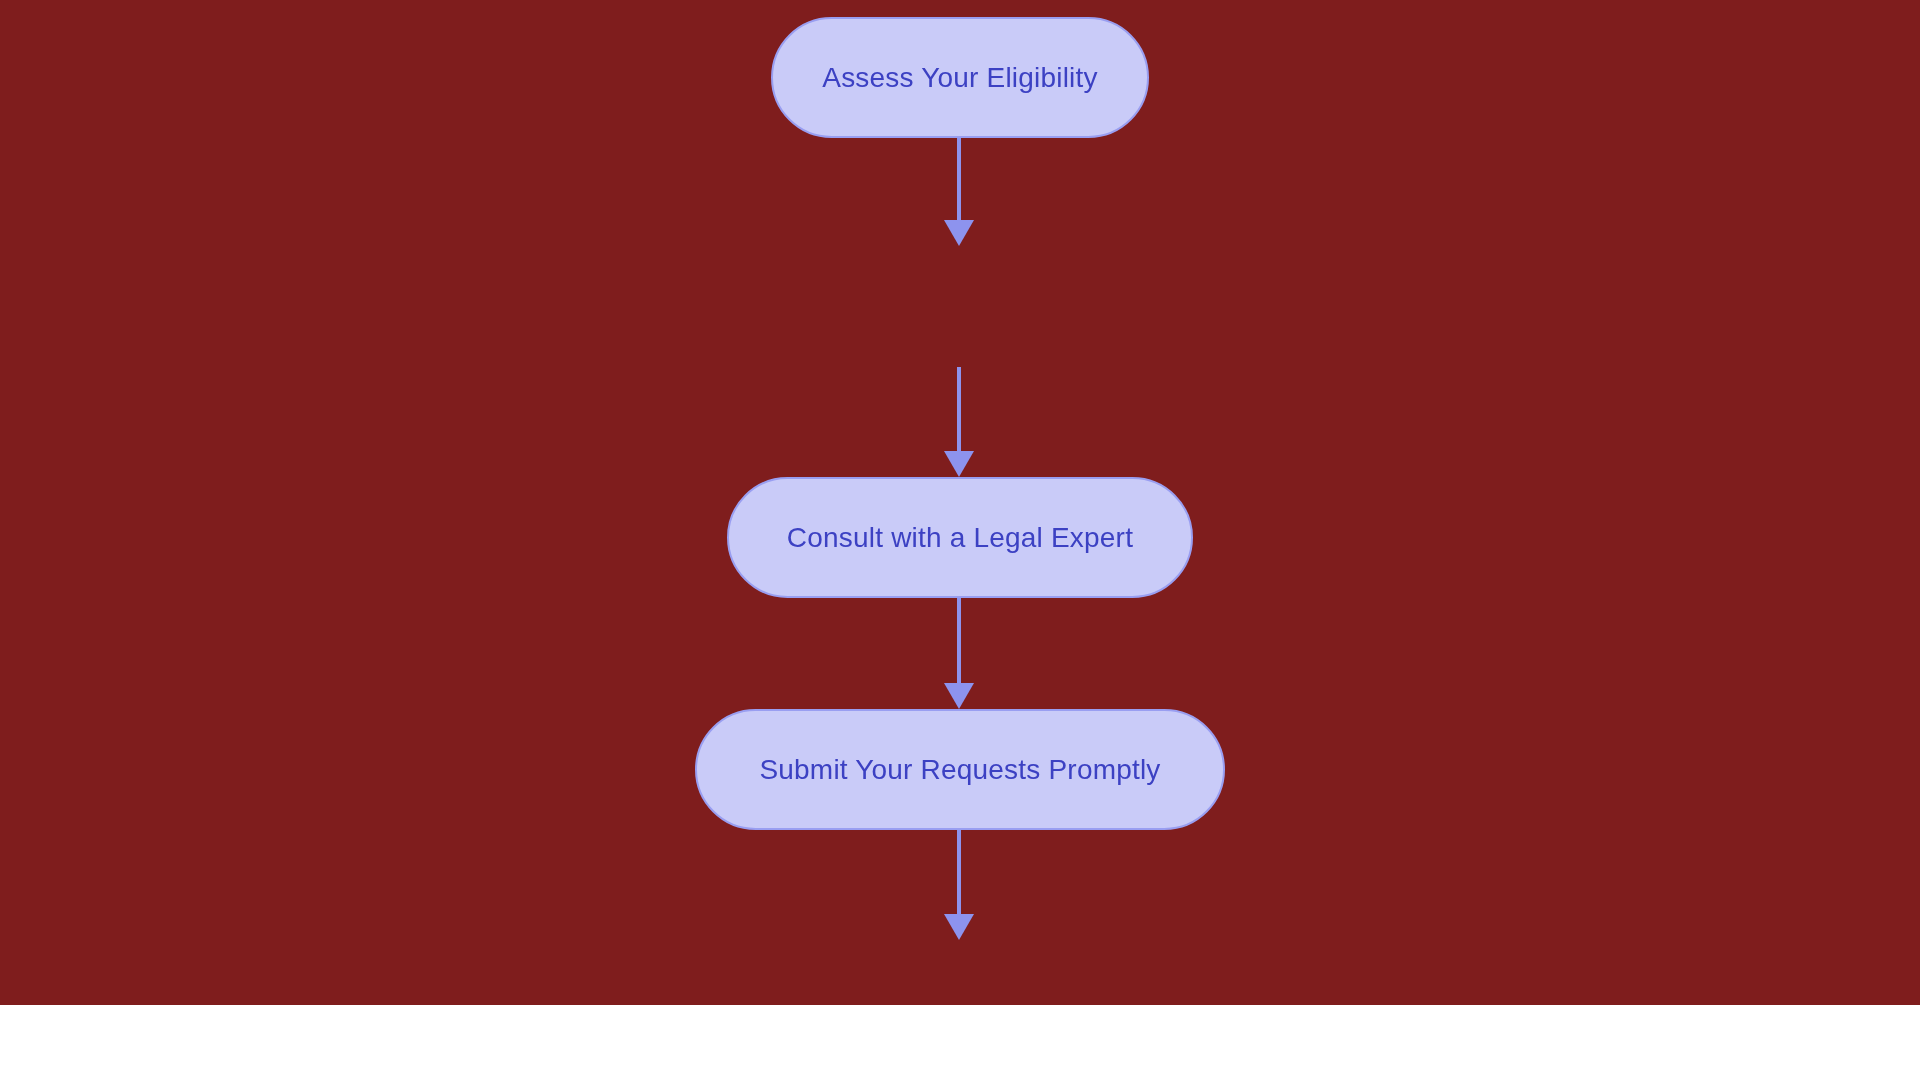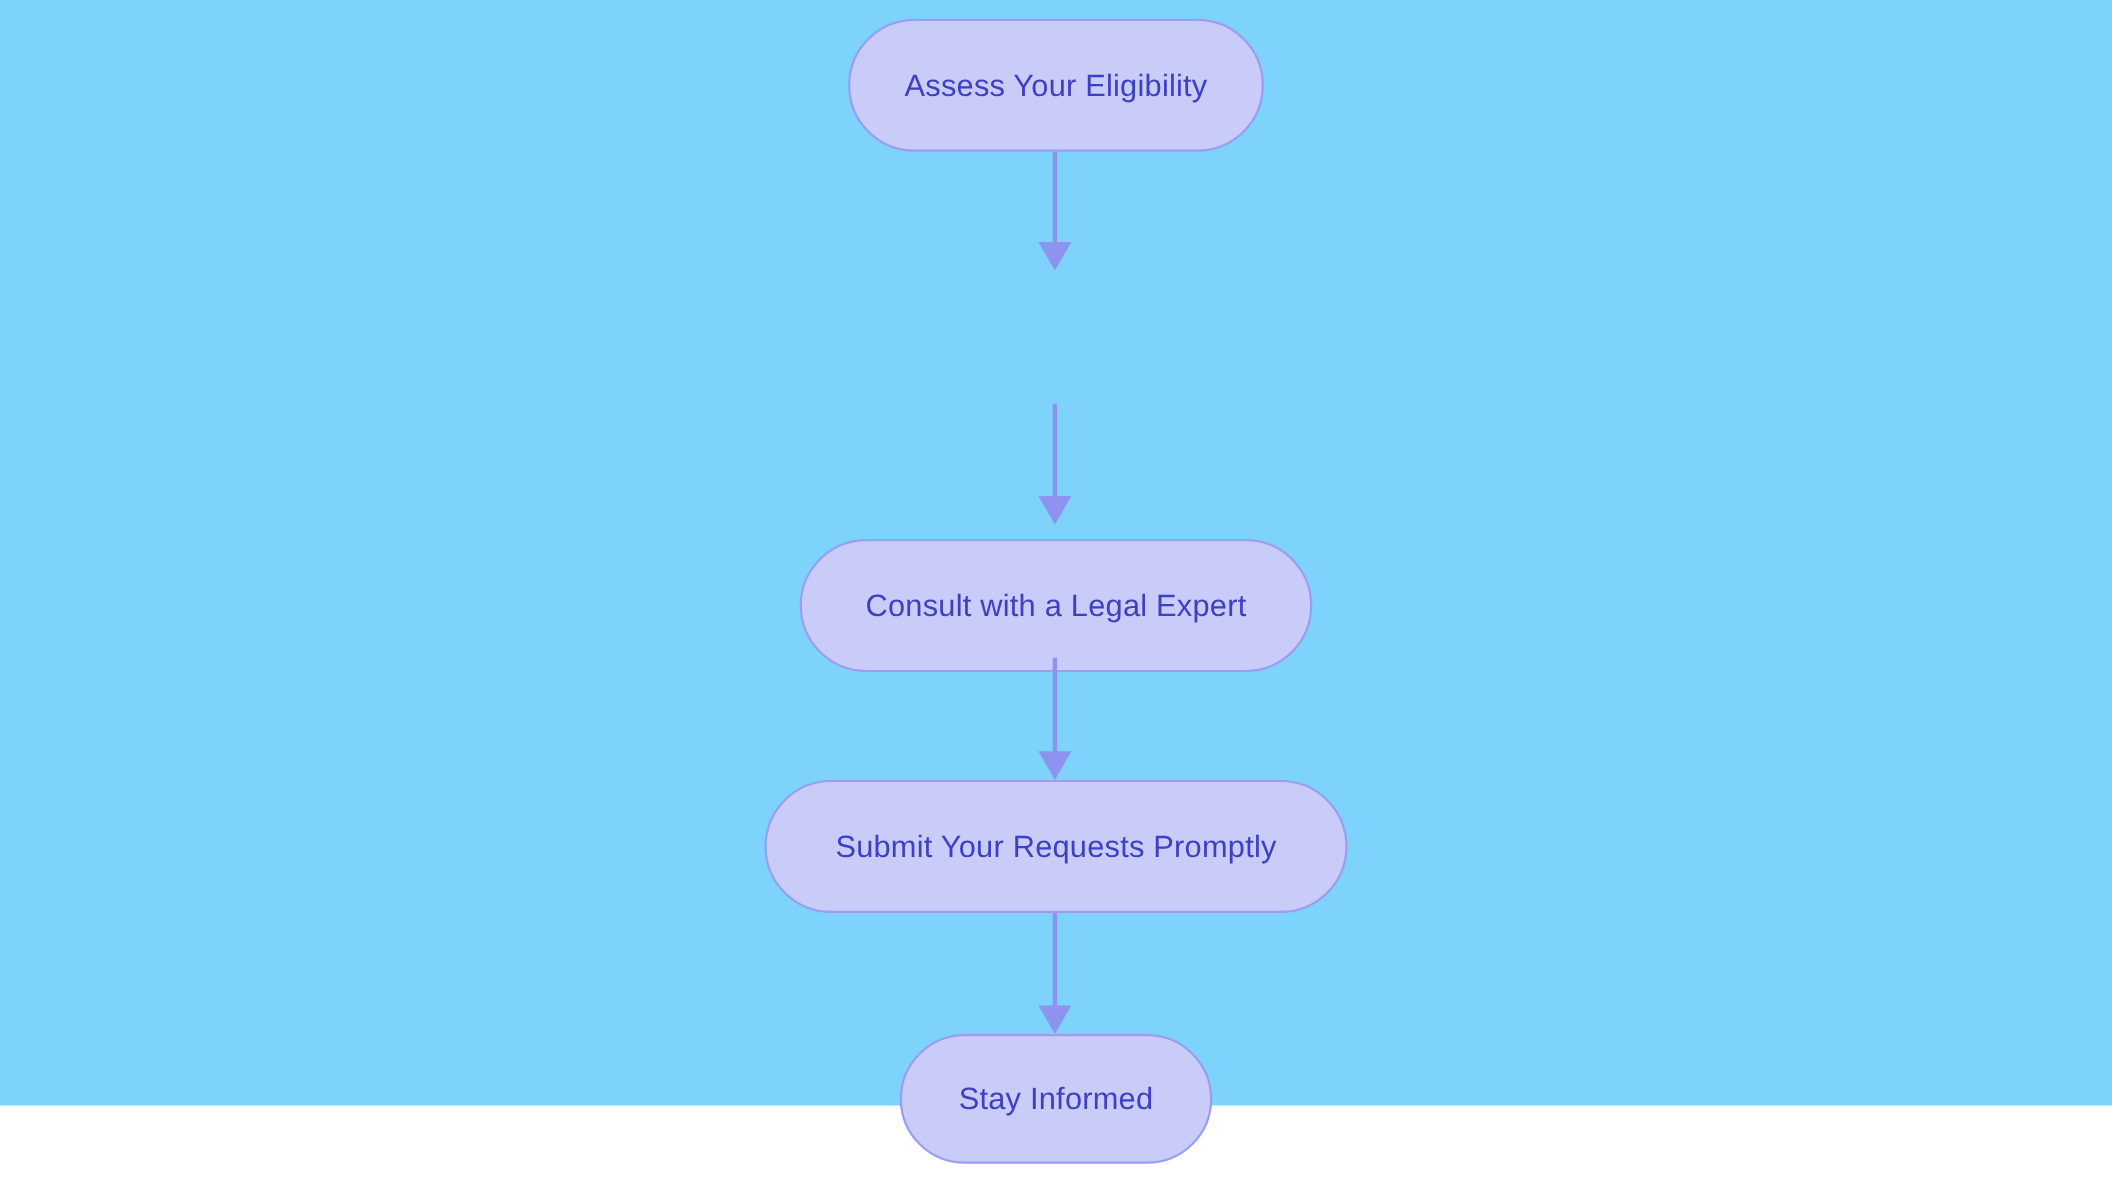--- a/index.html
+++ b/index.html
@@ -13,21 +13,21 @@
     width: 1920px;
     height: 1083px;
     background: #ffffff;
     overflow: hidden;
     font-family: "Liberation Sans", sans-serif;
   }
   .canvas {
     position: relative;
     width: 1920px;
     height: 1005px;
-    background: #7dd3fc;
+    background: #7f1d1d;
   }
   .flow-node {
     position: absolute;
     display: flex;
     align-items: center;
     justify-content: center;
     background: var(--node-fill);
     border: 2px solid var(--node-border);
     border-radius: 61px;
     color: var(--node-text);
@@ -75,35 +75,32 @@
     <div class="edge-line"></div>
     <div class="edge-head"></div>
   </div>
 
 
   <div class="edge" style="left:944px; top:367px; height:110px;">
     <div class="edge-line"></div>
     <div class="edge-head"></div>
   </div>
 
-  <div class="flow-node" style="left:727px; top:477px; width:466px; height:121px;margin-top:13px;">
+  <div class="flow-node" style="left:727px; top:477px; width:466px; height:121px;">
     <span>Consult with a Legal Expert</span>
   </div>
 
   <div class="edge" style="left:944px; top:598px; height:111px;">
     <div class="edge-line"></div>
     <div class="edge-head"></div>
   </div>
 
   <div class="flow-node" style="left:695px; top:709px; width:530px; height:121px;">
     <span>Submit Your Requests Promptly</span>
   </div>
 
   <div class="edge" style="left:944px; top:830px; height:110px;">
     <div class="edge-line"></div>
     <div class="edge-head"></div>
   </div>
 
-  <div class="flow-node" style="left:818px; top:940px; width:284px; height:118px;">
-    <span>Stay Informed</span>
-  </div>
 
 </div>
 
 </body></html>

